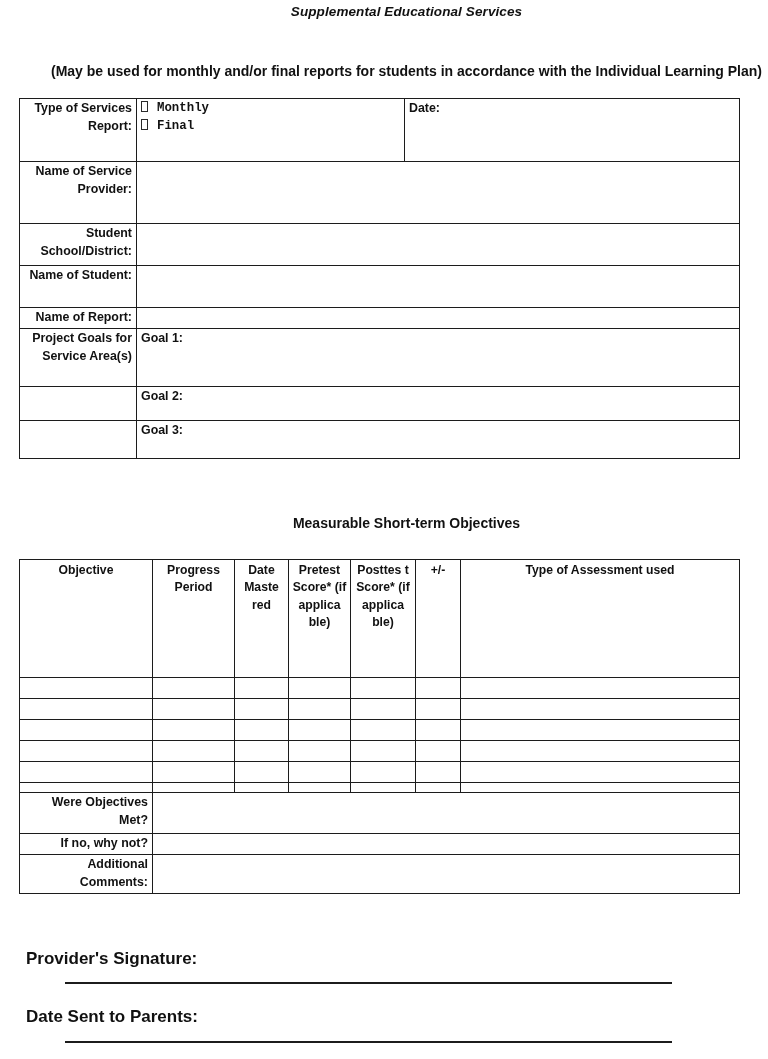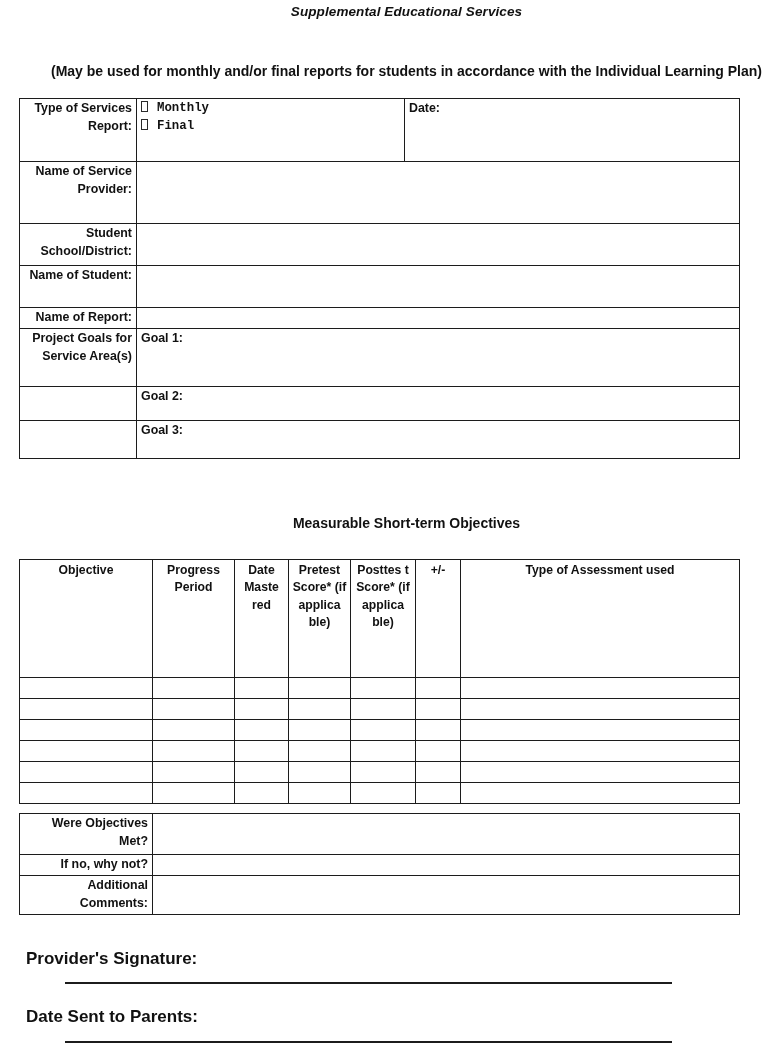--- a/index.html
+++ b/index.html
@@ -110,21 +110,21 @@
     font-weight: bold;
     vertical-align: top;
     line-height: 1.42;
   }
   #table-objectives td.cell {
     height: 20px;
     padding: 0;
   }
 
   
-  #table-outcomes { left: 19px; top: 813px; width: 720px; }
+  #table-outcomes { left: 19px; top: 792px; width: 720px; }
 
   
   .sig-label {
     position: absolute;
     font-size: 17px;
     font-weight: bold;
     left: 26px;
   }
   .sig-rule {
     position: absolute;

